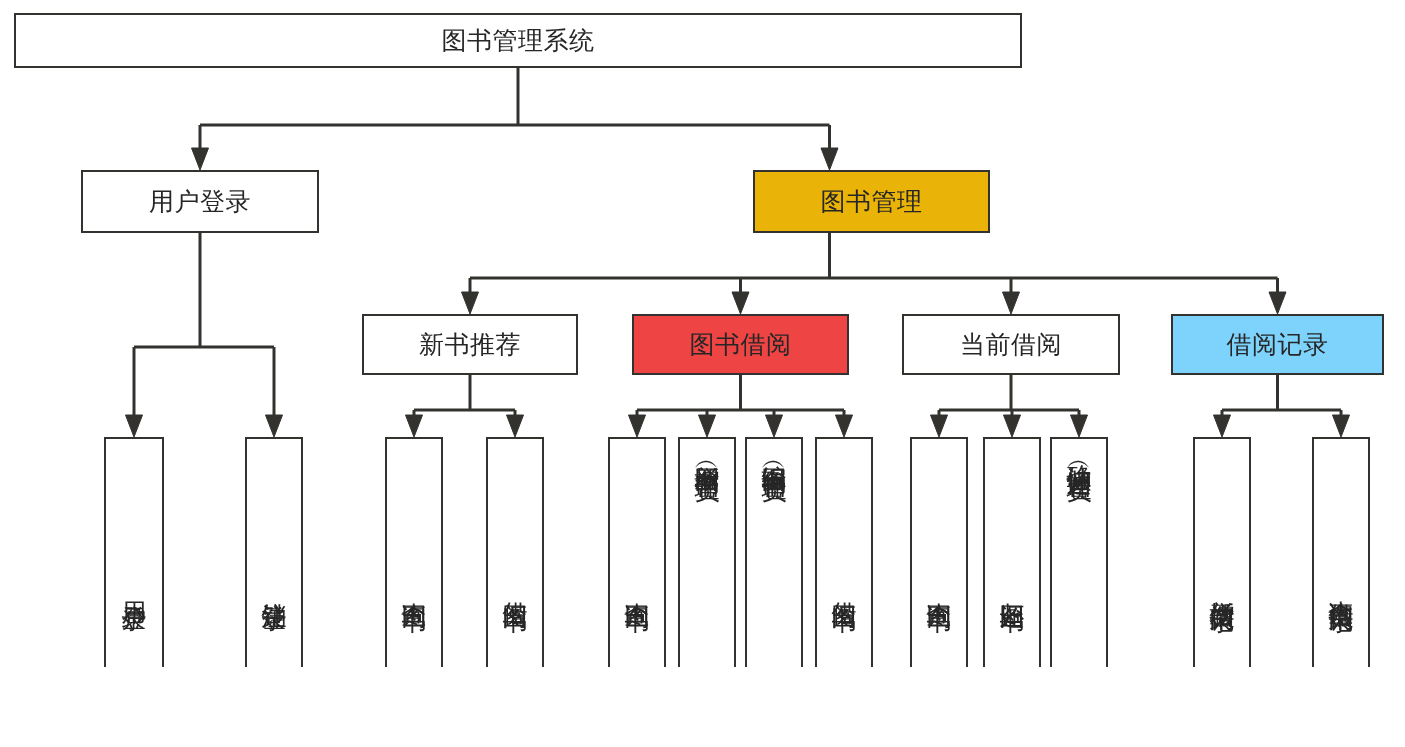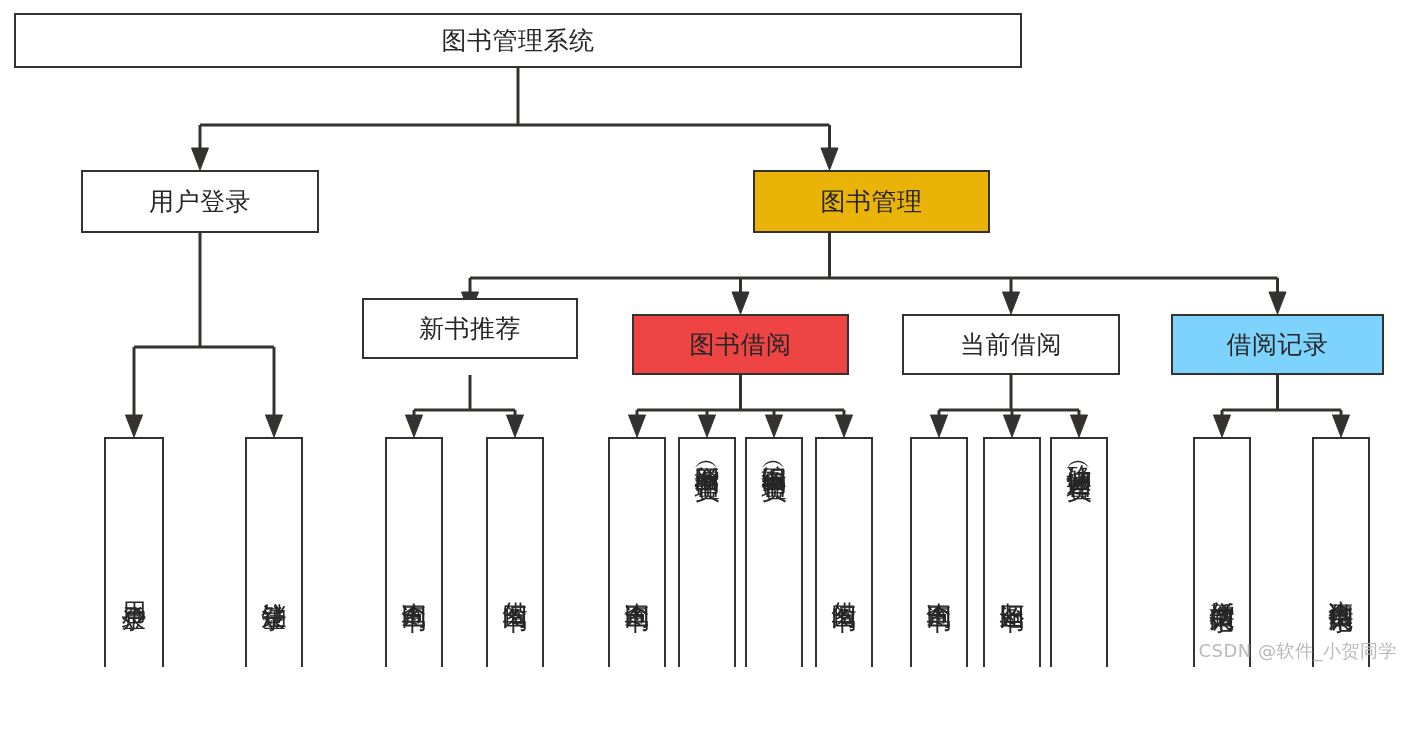--- a/index.html
+++ b/index.html
@@ -143,21 +143,21 @@
   <div id="node-layer">
       <div class="node horiz root" style="left: 14px; top: 13px; width: 1008px; height: 55px; border-color: rgb(51, 50, 47); background: rgb(255, 255, 255);">
         <span class="node-label" style="color: rgb(38, 38, 38);">图书管理系统</span>
       </div>
       <div class="node horiz" style="left: 81px; top: 170px; width: 238px; height: 63px; border-color: rgb(51, 50, 47); background: rgb(255, 255, 255);">
         <span class="node-label" style="color: rgb(38, 38, 38);">用户登录</span>
       </div>
       <div class="node horiz" style="left: 711px; top: 170px; width: 237px; height: 63px; border-color: rgb(51, 50, 47); background: #eab308; margin-left: 42px;">
         <span class="node-label" style="color: rgb(38, 38, 38);">图书管理</span>
       </div>
-      <div class="node horiz" style="left: 362px; top: 298px; width: 216px; height: 61px; border-color: rgb(51, 50, 47); background: rgb(255, 255, 255);">
+      <div class="node horiz" style="left: 362px; top: 314px; width: 216px; height: 61px; border-color: rgb(51, 50, 47); background: rgb(255, 255, 255);">
         <span class="node-label" style="color: rgb(38, 38, 38);">新书推荐</span>
       </div>
       <div class="node horiz" style="left: 632px; top: 314px; width: 217px; height: 61px; border-color: rgb(51, 50, 47); background: #ef4444;">
         <span class="node-label" style="color: rgb(38, 38, 38);">图书借阅</span>
       </div>
       <div class="node horiz" style="left: 902px; top: 314px; width: 218px; height: 61px; border-color: rgb(51, 50, 47); background: rgb(255, 255, 255);">
         <span class="node-label" style="color: rgb(38, 38, 38);">当前借阅</span>
       </div>
       <div class="node horiz" style="left: 1171px; top: 314px; width: 213px; height: 61px; border-color: rgb(51, 50, 47); background: #7dd3fc;">
         <span class="node-label" style="color: rgb(38, 38, 38);">借阅记录</span>
@@ -195,14 +195,13 @@
       <div class="node vert" style="left: 1050px; top: 437px; width: 58px; height: 297px; border-color: rgb(51, 50, 47); background: rgb(255, 255, 255);">
         <span class="node-label" style="color: rgb(38, 38, 38);">确认归还（管理员）</span>
       </div>
       <div class="node vert centered" style="left: 1193px; top: 437px; width: 58px; height: 297px; border-color: rgb(51, 50, 47); background: rgb(255, 255, 255);">
         <span class="node-label" style="color: rgb(38, 38, 38);">新增借阅记录</span>
       </div>
       <div class="node vert centered" style="left: 1312px; top: 437px; width: 58px; height: 297px; border-color: rgb(51, 50, 47); background: rgb(255, 255, 255);">
         <span class="node-label" style="color: rgb(38, 38, 38);">查询借阅记录</span>
       </div>
     </div>
-  <div id="watermark">CSDN @软件_小贺同学</div>
 </div>
 
 </body></html>

